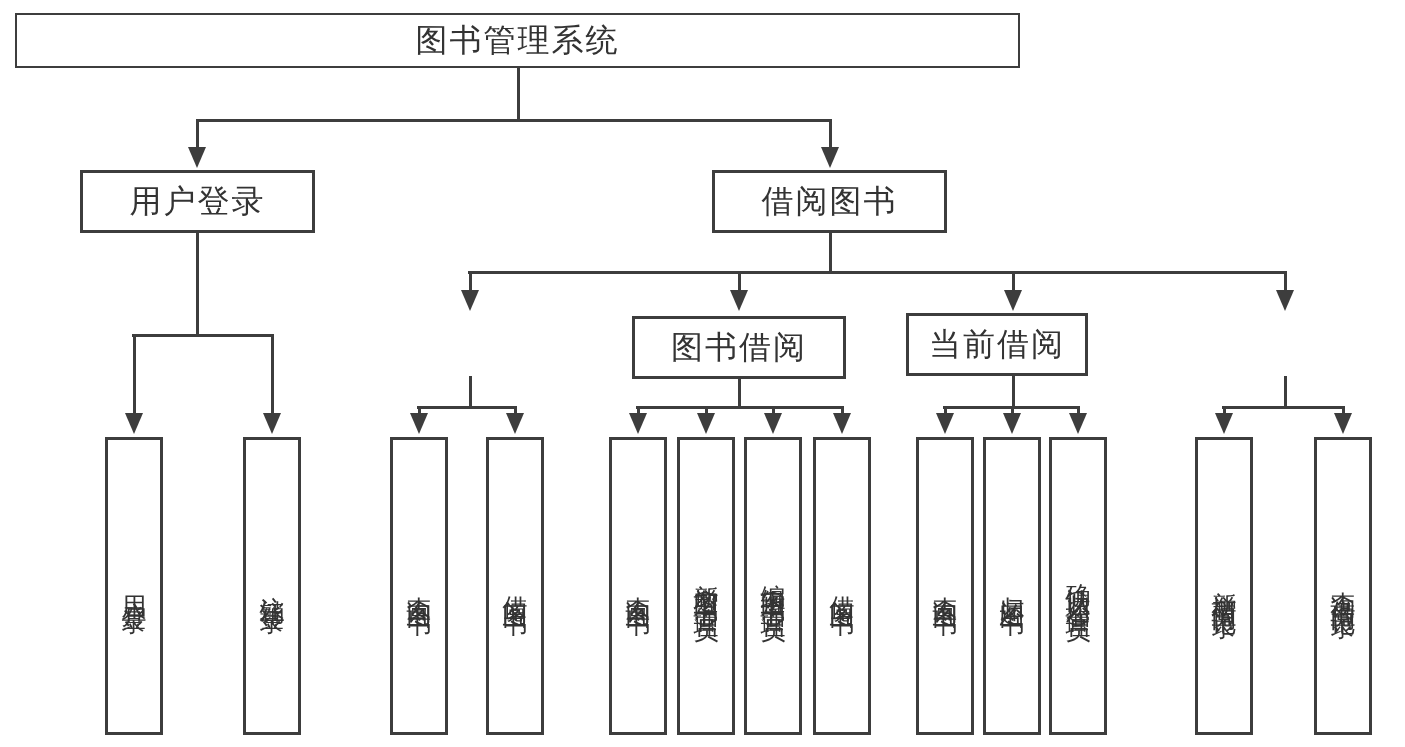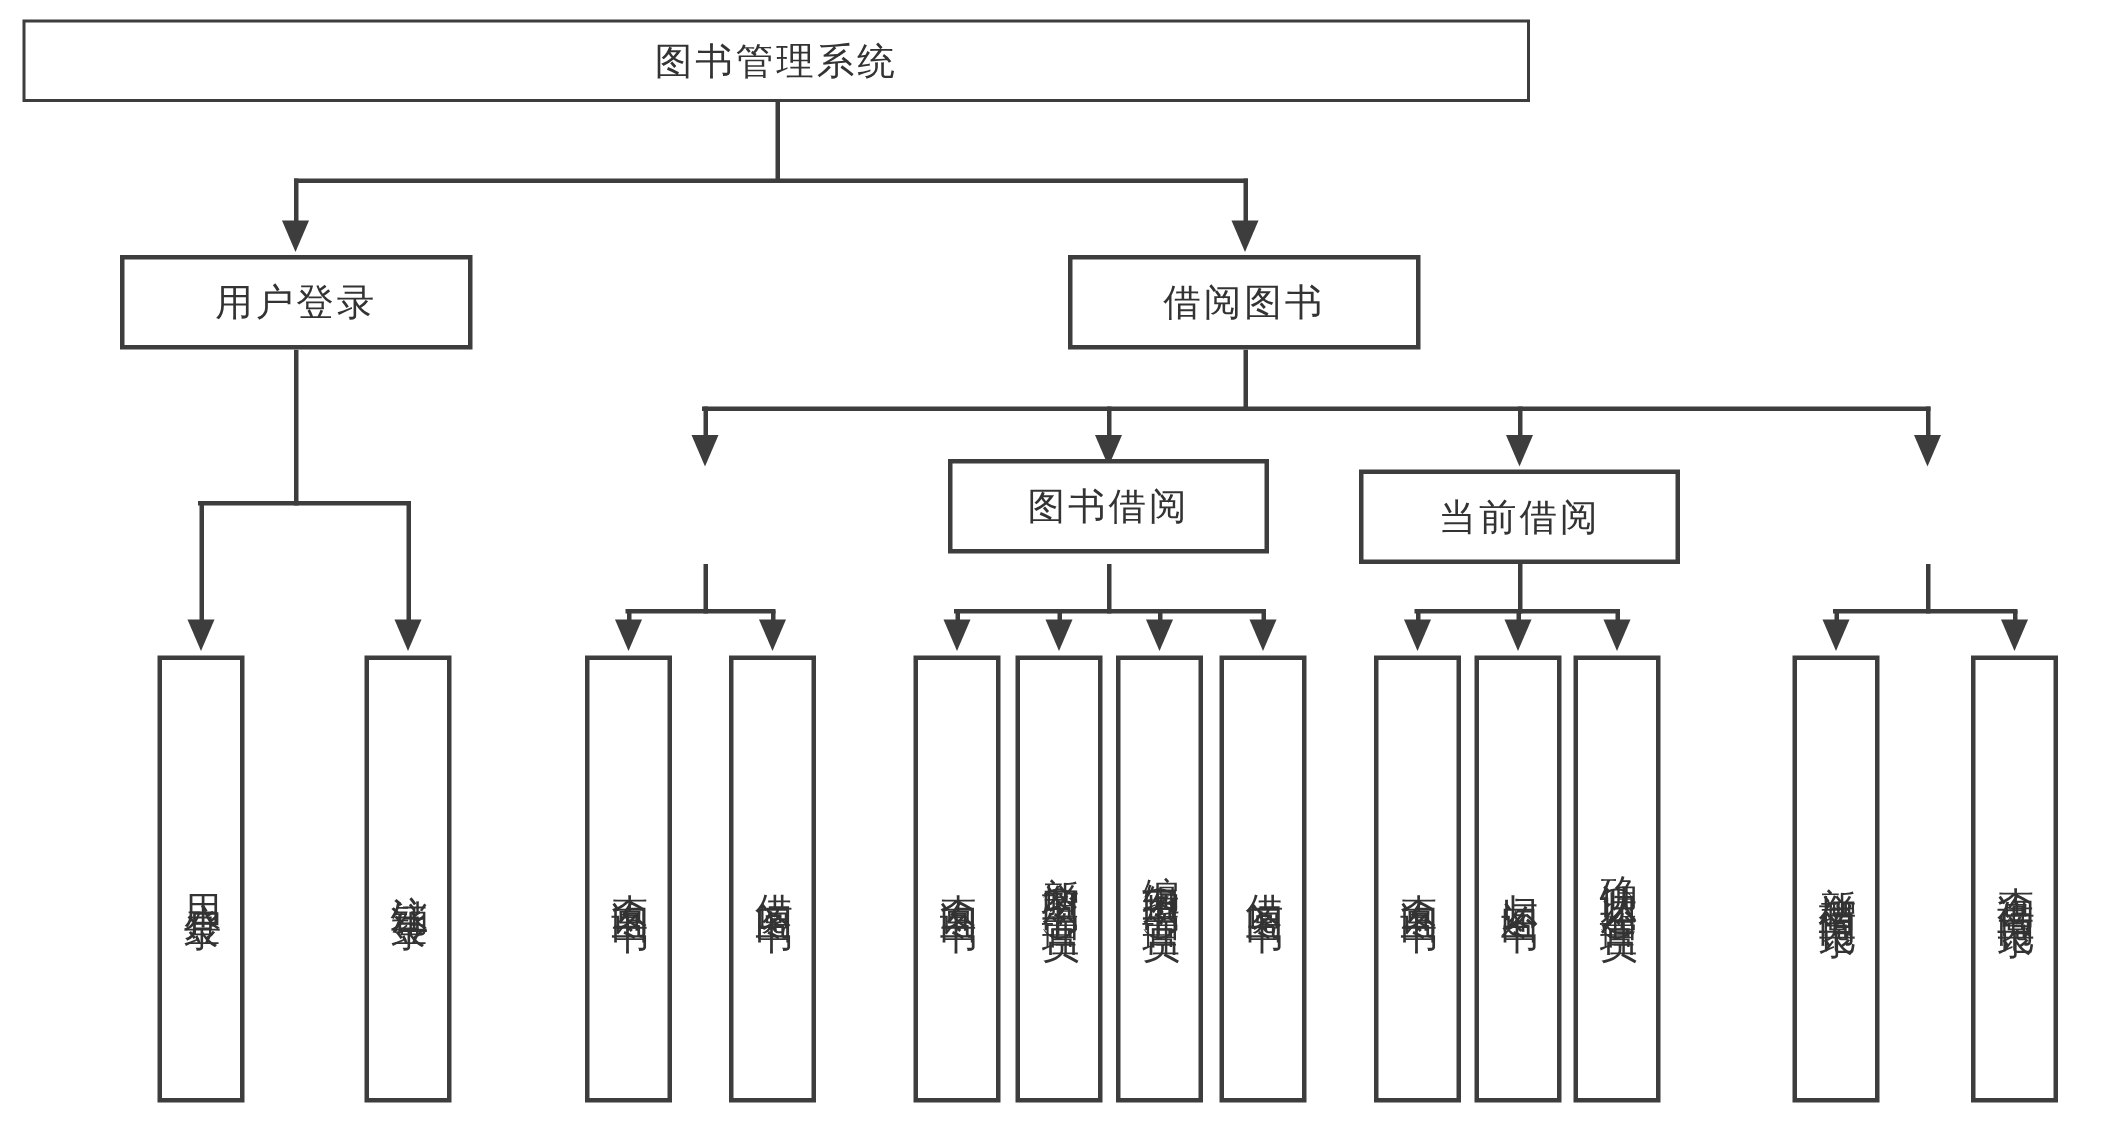--- a/index.html
+++ b/index.html
@@ -6,21 +6,21 @@
   .canvas{
     position:relative;width:1405px;height:747px;background:#ffffff;overflow:hidden;
     font-family:"Liberation Sans","DejaVu Sans",sans-serif;color:#333333;
   }
   .node{
     position:absolute;box-sizing:border-box;background:#ffffff;
     border:3px solid #3d3d3d;display:flex;align-items:center;justify-content:center;
     z-index:2;
   }
   .node.root{border-width:2px;}
-  .hlabel{font-size:25px;letter-spacing:2px;white-space:nowrap;}
+  .hlabel{font-size:32px;letter-spacing:2px;white-space:nowrap;}
   .leaf .vlabel{
     writing-mode:vertical-rl;text-orientation:mixed;
     font-size:25px;letter-spacing:5px;line-height:1;white-space:nowrap;
   }
   .v{position:absolute;width:3px;background:#3d3d3d;z-index:1;}
   .h{position:absolute;height:3px;background:#3d3d3d;z-index:1;}
   .ah{
     position:absolute;width:0;height:0;z-index:1;
     border-left:9px solid transparent;border-right:9px solid transparent;
     border-top:21px solid #3d3d3d;
@@ -39,24 +39,24 @@
     <span class="hlabel">图书管理系统</span>
   </div>
 
   <div class="node" style="left:80px;top:170px;width:235px;height:63px;">
     <span class="hlabel">用户登录</span>
   </div>
   <div class="node" style="left:712px;top:170px;width:235px;height:63px;">
     <span class="hlabel">借阅图书</span>
   </div>
 
-  <div class="node" style="left:632px;top:306px;width:214px;height:63px;">
+  <div class="node" style="left:632px;top:316px;width:214px;height:63px;">
     <span class="hlabel">图书借阅</span>
   </div>
-  <div class="node" style="left:906px;top:313px;width:214px;height:63px;">
+  <div class="node" style="left:906px;top:313px;width:182px;height:63px;">
     <span class="hlabel">当前借阅</span>
   </div>
 
   <div class="node leaf" style="left:105px;top:437px;width:58px;height:298px;">
     <span class="vlabel">用户登录</span>
   </div>
   <div class="node leaf" style="left:243px;top:437px;width:58px;height:298px;">
     <span class="vlabel">注销登录</span>
   </div>
 

